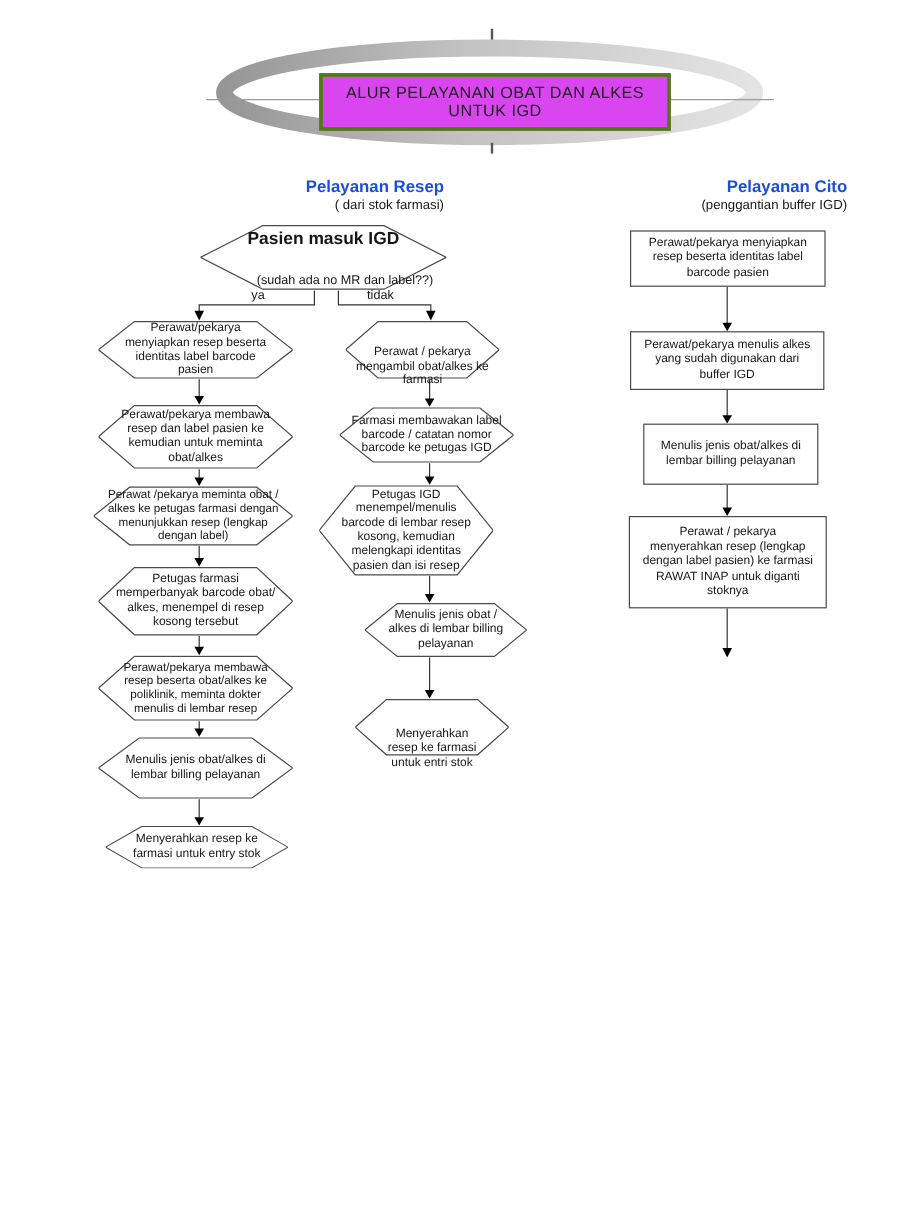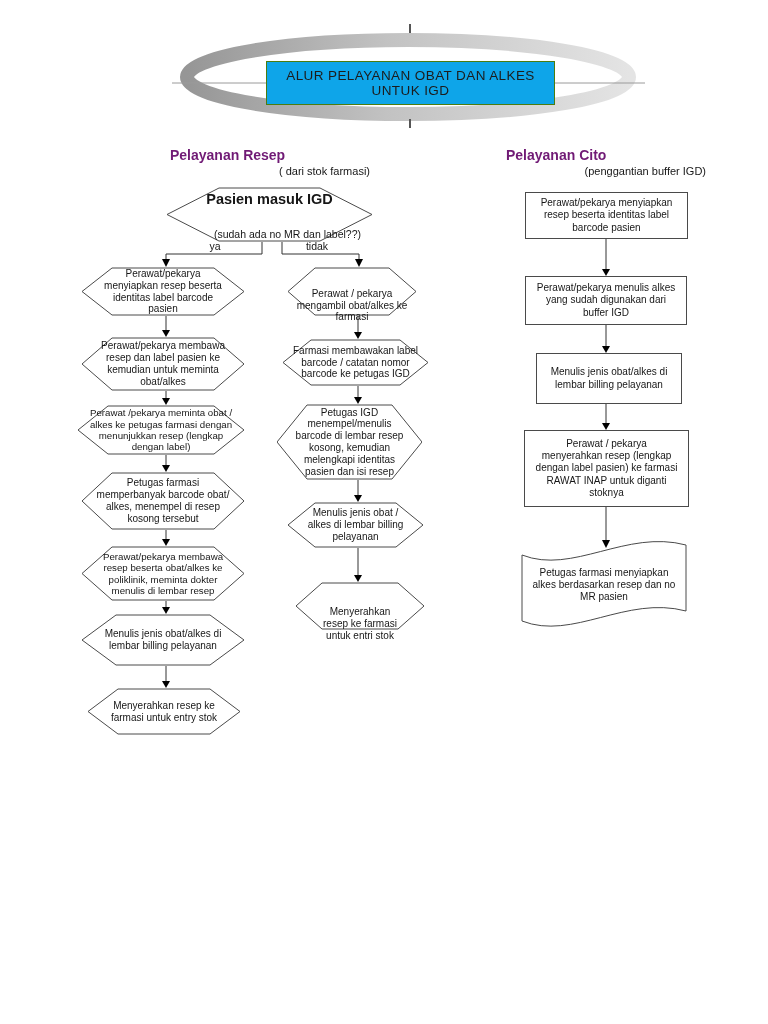--- a/index.html
+++ b/index.html
@@ -7,25 +7,25 @@
         font-family:"Liberation Sans",sans-serif;color:#111;}
   .abs{position:absolute;}
   
   .node{position:absolute;display:flex;align-items:center;justify-content:center;text-align:center;}
   .node svg.shape{position:absolute;left:0;top:0;width:100%;height:100%;}
   .node .txt{position:relative;font-size:10px;line-height:1.18;color:#161616;}
   .rectnode{position:absolute;display:flex;align-items:center;justify-content:center;text-align:center;
             border:1px solid #4a4a4a;background:#fff;}
   .rectnode .txt{font-size:10px;line-height:1.22;color:#161616;padding:0 10px;}
   .hexpoly{fill:#ffffff;stroke:#4a4a4a;stroke-width:1;}
-  .colheader{position:absolute;text-align:left;font-weight:bold;font-size:14px;color:#701a75;}
+  .colheader{position:absolute;text-align:right;font-weight:bold;font-size:14px;color:#1d4ed8;}
   .colsub{position:absolute;text-align:right;font-size:11px;color:#161616;}
   .edgelabel{position:absolute;font-size:10.5px;color:#161616;text-align:center;}
-  .titlebox{position:absolute;left:266px;top:61px;width:287px;height:42px;background:#0ea5e9;
-            border:1px solid #4d7c0f;display:flex;flex-direction:column;align-items:center;
+  .titlebox{position:absolute;left:266px;top:61px;width:287px;height:42px;background:#d946ef;
+            border:3px solid #4d7c0f;display:flex;flex-direction:column;align-items:center;
             justify-content:center;text-align:center;font-size:13.5px;letter-spacing:.4px;color:#1c1c1c;}
   .startTitle{font-weight:bold;font-size:14.5px;margin-bottom:20px;}
   .startSub{font-size:10.5px;margin-left:36px;}
 </style>
 </head>
 <body>
 
 <div class="page">
 
   <svg class="abs" width="768" height="1024" viewBox="0 0 768 1024">
@@ -153,49 +153,49 @@
     <div class="txt" style="padding:0 14px;">Petugas farmasi memperbanyak barcode obat/ alkes, menempel di resep kosong tersebut</div>
   </div>
 
   <div class="node" style="left:82px;top:614px;width:162px;height:52px;">
     <svg class="shape" viewBox="0 0 162 52" preserveAspectRatio="none">
       <polygon class="hexpoly" points="0,26 34,1 128,1 162,26 128,51 34,51"></polygon>
       </svg>
     <div class="txt" style="padding:0 20px;">Menulis jenis obat/alkes di lembar billing pelayanan</div>
   </div>
 
-  <div class="node" style="left:88px;top:688px;width:152px;height:47px;justify-content:flex-end;">
+  <div class="node" style="left:88px;top:688px;width:152px;height:36px;justify-content:flex-end;">
     <svg class="shape" viewBox="0 0 152 47" preserveAspectRatio="none">
       <polygon class="hexpoly" points="0,23.5 30,1 122,1 152,23.5 122,46 30,46"></polygon>
       </svg>
     <div class="txt" style="padding:0 18px;">Menyerahkan resep ke farmasi untuk entry stok</div>
   </div>
 
   <div class="node" style="left:288px;top:267px;width:128px;height:49px;">
     <svg class="shape" viewBox="0 0 128 49" preserveAspectRatio="none">
       <polygon class="hexpoly" points="0,24.5 27,1 101,1 128,24.5 101,48 27,48"></polygon>
       </svg>
     <div class="txt" style="padding:0 8px;margin-top:28px;">Perawat / pekarya mengambil obat/alkes ke farmasi</div>
   </div>
 
   <div class="node" style="left:283px;top:339px;width:145px;height:47px;">
     <svg class="shape" viewBox="0 0 145 47" preserveAspectRatio="none">
       <polygon class="hexpoly" points="0,23.5 28,1 117,1 145,23.5 117,46 28,46"></polygon>
       </svg>
     <div class="txt" style="padding:0 8px;">Farmasi membawakan label barcode / catatan nomor barcode ke petugas IGD</div>
   </div>
 
-  <div class="node" style="left:277px;top:404px;width:145px;height:76px;">
+  <div class="node" style="left:266px;top:404px;width:145px;height:76px;">
     <svg class="shape" viewBox="0 0 145 76" preserveAspectRatio="none">
       <polygon class="hexpoly" points="0,38 30,1 115,1 145,38 115,75 30,75"></polygon>
       </svg>
     <div class="txt" style="padding:0 16px;">Petugas IGD menempel/menulis barcode di lembar resep kosong, kemudian melengkapi identitas pasien dan isi resep</div>
   </div>
 
-  <div class="node" style="left:288px;top:502px;width:135px;height:46px;text-align:center;">
+  <div class="node" style="left:304px;top:502px;width:135px;height:46px;text-align:center;">
     <svg class="shape" viewBox="0 0 135 46" preserveAspectRatio="none">
       <polygon class="hexpoly" points="0,23 27,1 108,1 135,23 108,45 27,45"></polygon>
       </svg>
     <div class="txt" style="padding:0 12px;">Menulis jenis obat / alkes di lembar billing pelayanan</div>
   </div>
 
   <div class="node" style="left:296px;top:582px;width:128px;height:48px;">
     <svg class="shape" viewBox="0 0 128 48" preserveAspectRatio="none">
       <polygon class="hexpoly" points="0,24 26,1 102,1 128,24 102,47 26,47"></polygon>
       </svg>
@@ -211,20 +211,14 @@
   </div>
 
   <div class="rectnode" style="left:536px;top:353px;width:144px;height:49px;">
     <div class="txt">Menulis jenis obat/alkes di lembar billing pelayanan</div>
   </div>
 
   <div class="rectnode" style="left:524px;top:430px;width:163px;height:75px;">
     <div class="txt">Perawat / pekarya menyerahkan resep (lengkap dengan label pasien) ke farmasi RAWAT INAP untuk diganti stoknya</div>
   </div>
 
-  <div class="node" style="left:518px;top:533px;width:172px;height:100px;">
-    <svg class="shape" viewBox="0 0 172 100" preserveAspectRatio="none">
-      <path d="M 4,22 C 55,42 108,-4 168,12 L 168,78 C 108,62 55,108 4,88 Z" fill="#ffffff" stroke="#4a4a4a" stroke-width="1"></path>
-    </svg>
-    <div class="txt" style="padding:4px 12px 0;">Petugas farmasi menyiapkan alkes berdasarkan resep dan no MR pasien</div>
-  </div>
 
 </div>
 
 </body></html>

